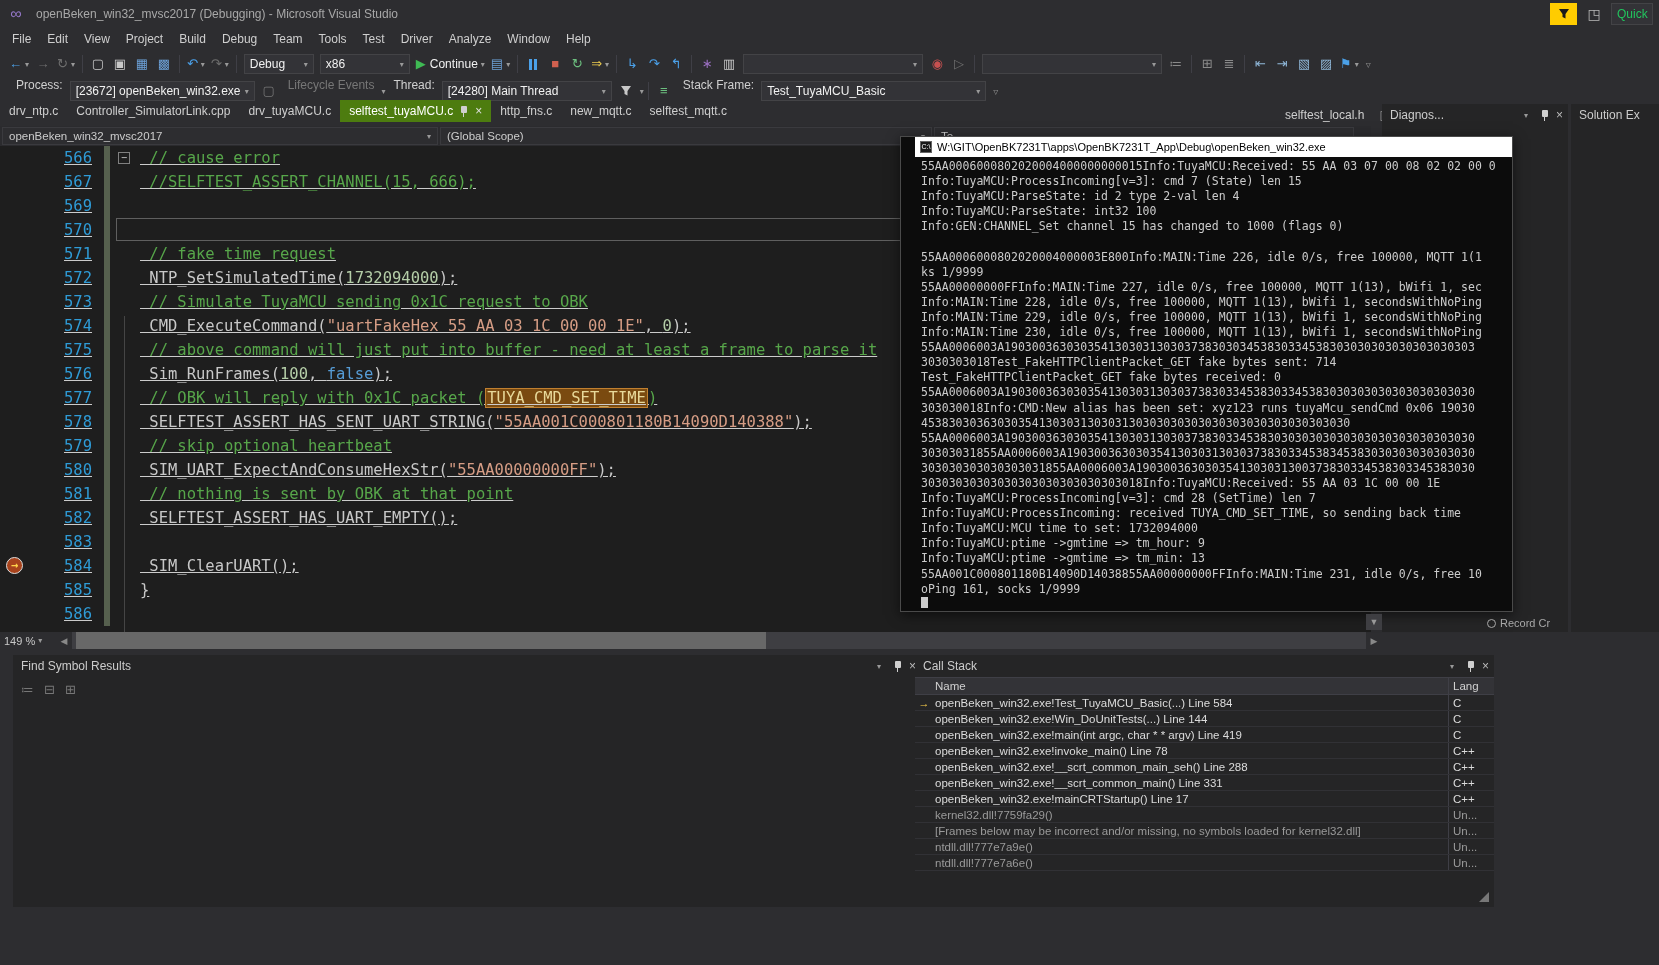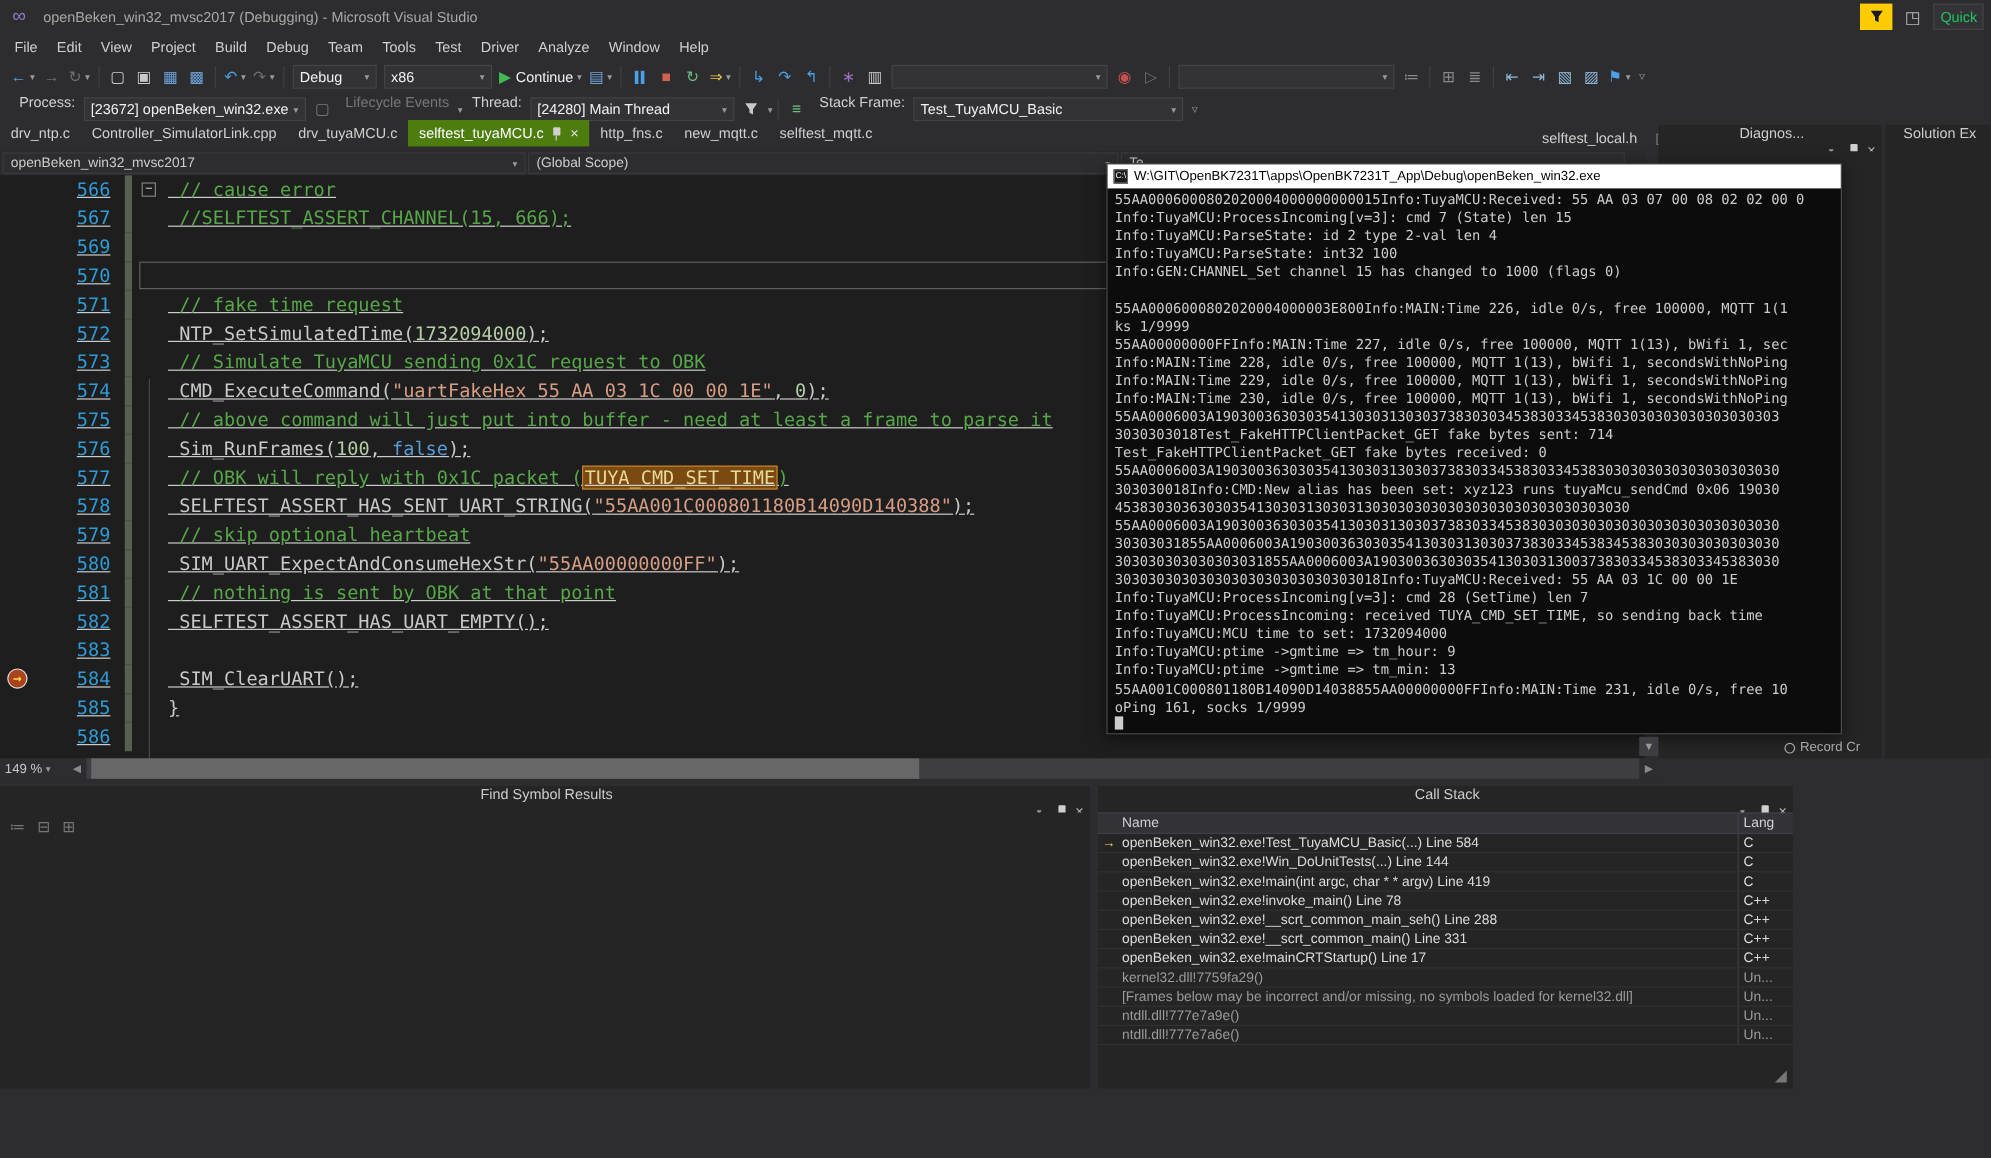--- a/index.html
+++ b/index.html
@@ -46,21 +46,21 @@
   .tab-close { margin-left:6px; color:#e0e0e0; font-size:12px; }
   .pin { position:relative; width:9px; height:13px; display:inline-block; margin-left:7px; }
   .pin i { position:absolute; left:1px; top:1px; width:6px; height:7px; background:#cfcfcf; border-radius:1px; }
   .pin u { position:absolute; left:3px; top:8px; width:1px; height:4px; background:#cfcfcf; }
   #righttabs { position:absolute; left:1276px; top:104px; height:22px; display:flex; align-items:center; color:#cfcfcf; gap:6px; }
 
   
   .side-pane { position:absolute; top:104px; background:#252526; }
   #diag-pane { left:1382px; width:186px; height:528px; }
   #sol-pane { left:1571px; width:88px; height:528px; }
-  .pane-header { height:22px; display:flex; align-items:center; color:#ccc; padding:0 5px 0 8px; white-space:nowrap; overflow:hidden;flex-direction:column; }
+  .pane-header { height:22px; display:flex; align-items:center; color:#ccc; padding:0 5px 0 8px; white-space:nowrap; overflow:hidden; }
   .hicons { margin-left:auto; display:flex; gap:6px; align-items:center; color:#bbb; }
   .hicons .caret { margin:0; }
   .record-sliver { position:absolute; left:1487px; top:617px; color:#a8a8a8; font-size:11px; display:flex; align-items:center; gap:4px; z-index:60; }
   .rec-circle { width:9px; height:9px; border:1px solid #a8a8a8; border-radius:50%; display:inline-block; }
 
   
   #navbar { position:absolute; left:0; top:126px; width:1371px; height:20px; background:#2b2b2e; display:flex; align-items:center; gap:2px; padding-left:2px; }
   .navcombo { height:18px; background:#2d2d30; border:1px solid #3a3a3e; color:#ccc; font-size:11.5px; display:flex; align-items:center; padding:0 6px; }
   .navcombo .cv { flex:1; white-space:nowrap; overflow:hidden; }
 
@@ -82,29 +82,29 @@
   #vscroll-arrow { position:absolute; left:1366px; top:614px; width:16px; height:16px; background:#3e3e42; color:#999; font-size:9px; text-align:center; line-height:16px; z-index:60; }
 
   
   #hscroll { position:absolute; left:0; top:632px; width:1382px; height:17px; background:#2d2d30; display:flex; align-items:center; }
   .zoombox { width:56px; height:17px; color:#c8c8c8; font-size:11px; display:flex; align-items:center; padding-left:4px; gap:0; flex:none; }
   .hs-arrow { width:16px; text-align:center; color:#888; font-size:9px; flex:none; }
   .hs-track { flex:1; height:17px; background:#3e3e42; position:relative; }
   .hs-thumb { position:absolute; left:4px; top:0; width:690px; height:17px; background:#686868; }
 
   
-  #console { position:absolute; left:922px; top:136px; width:613px; height:476px; z-index:50; background:#0c0c0c; border:1px solid #4a4a4a; box-shadow:0 3px 12px rgba(0,0,0,.55); }
+  #console { position:absolute; left:900px; top:136px; width:613px; height:476px; z-index:50; background:#0c0c0c; border:1px solid #4a4a4a; box-shadow:0 3px 12px rgba(0,0,0,.55);padding-left:14px; }
   .console-title { height:20px; background:#fff; color:#000; font-size:11px; display:flex; align-items:center; padding:0 5px; gap:5px; }
   .console-icon { width:12px; height:12px; background:#1a1a1a; border:1px solid #666; color:#fff; font-size:7px; line-height:10px; text-align:center; flex:none; }
   #consolebody { padding:2px 0 0 6px; font-family:"DejaVu Sans Mono","Liberation Mono",monospace; font-size:11.5px; line-height:15.1px; color:#cccccc; white-space:pre; overflow:hidden; height:453px; }
   .ccursor { display:inline-block; width:7px; height:11px; background:#cccccc; }
 
   
   .panel { position:absolute; top:655px; height:252px; background:#252526; }
-  #panel-find { left:0; width:908px; }
+  #panel-find { left:13px; width:908px; }
   #panel-stack { left:915px; width:579px; }
   .ptoolbar { height:24px; display:flex; align-items:center; gap:10px; padding-left:8px; color:#777; font-size:13px; }
   .cs-headrow { height:18px; display:flex; align-items:center; background:#333337; border-top:1px solid #3f3f46; border-bottom:1px solid #3f3f46; font-size:11.5px; color:#d0d0d0; }
   .csarrow { width:18px; text-align:center; flex:none; font-size:11px; }
   .csarrow.cur { color:#ffd24a; font-weight:bold; }
   .csname { flex:1; padding-left:2px; white-space:nowrap; overflow:hidden; }
   .cslang { width:46px; border-left:1px solid #3f3f46; padding-left:4px; flex:none; align-self:stretch; display:flex; align-items:center; }
   .csrow { height:16px; display:flex; align-items:center; font-size:11.5px; color:#dcdcdc; border-bottom:1px solid #313135; }
   .csrow.dim { color:#9a9a9a; }
   .grip { position:absolute; right:5px; bottom:5px; width:0; height:0; border-left:10px solid transparent; border-bottom:10px solid #777; }

